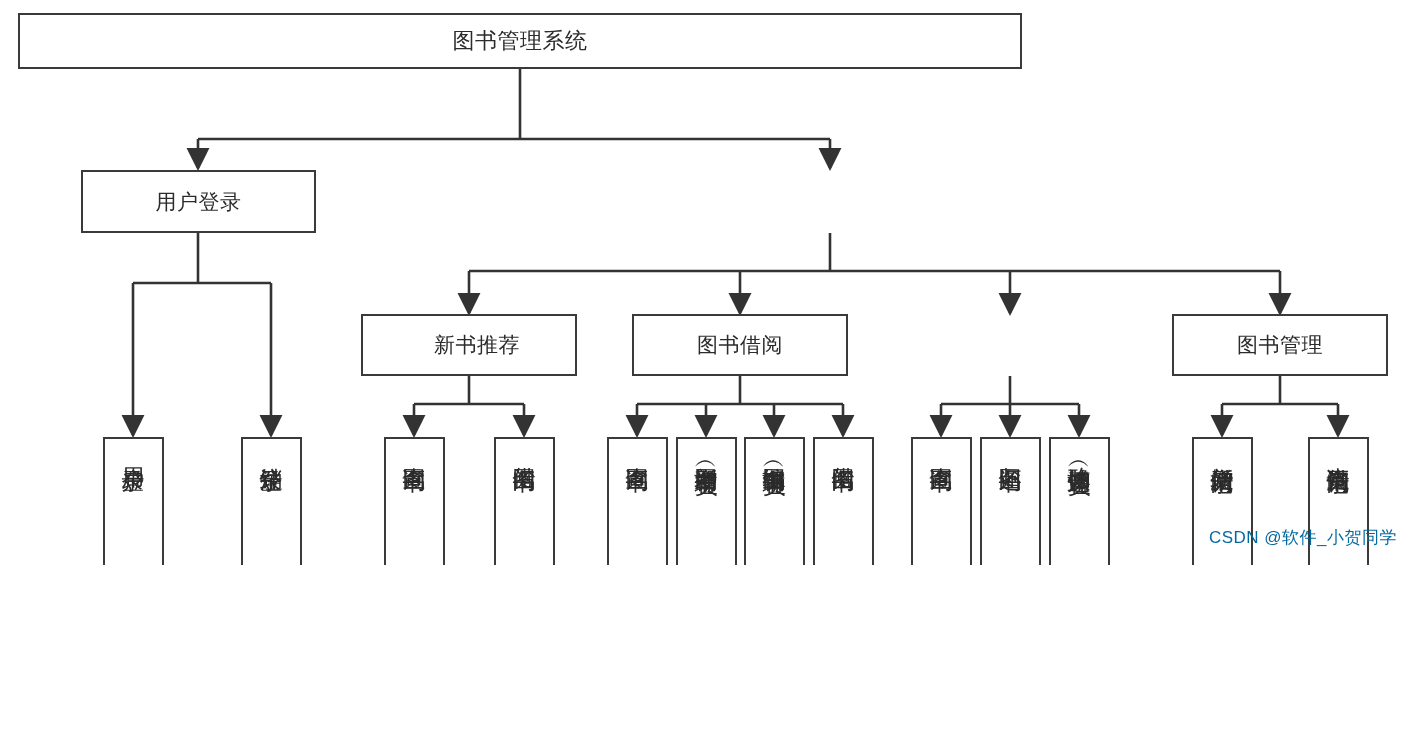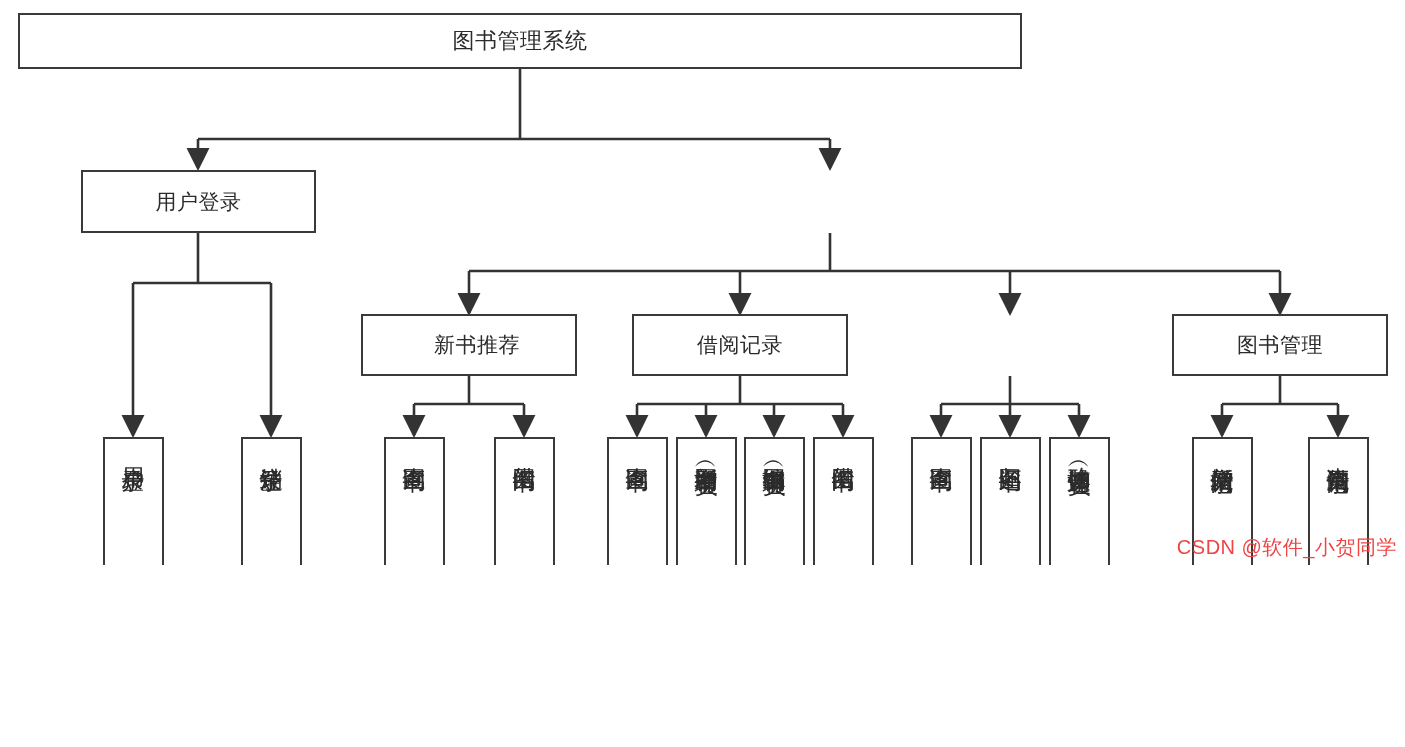--- a/index.html
+++ b/index.html
@@ -57,23 +57,23 @@
     writing-mode: vertical-rl;
     text-orientation: upright;
     font-size: 23px;
     line-height: 1.05;
     letter-spacing: 1px;
     text-align: left;
   }
   .watermark {
     position: absolute;
     right: 8px;
-    bottom: 4px;
-    font-size: 20px;
-    color: #ef4444;
+    bottom: 16px;
+    font-size: 17px;
+    color: #0369a1;
     letter-spacing: 0.5px;
     white-space: nowrap;
   }
 </style>
 </head>
 <body>
 
 <div id="canvas">
 
   <svg id="wires" viewBox="0 0 1405 747" xmlns="http://www.w3.org/2000/svg">
@@ -135,21 +135,21 @@
   <div class="node horizontal" style="left:81px; top:170px; width:235px; height:63px;">
     <span class="label">用户登录</span>
   </div>
 
 
   <div class="node horizontal" style="left:361px; top:314px; width:216px; height:62px;padding-left:16px;">
     <span class="label">新书推荐</span>
   </div>
 
   <div class="node horizontal" style="left:632px; top:314px; width:216px; height:62px;">
-    <span class="label">借阅记录</span>
+    <span class="label">图书借阅</span>
   </div>
 
 
   <div class="node horizontal" style="left:1172px; top:314px; width:216px; height:62px;">
     <span class="label">图书管理</span>
   </div>
 
   <div class="node vertical" style="left:103px; top:437px; width:61px; height:298px;">
     <span class="label">用户登录</span>
   </div>

